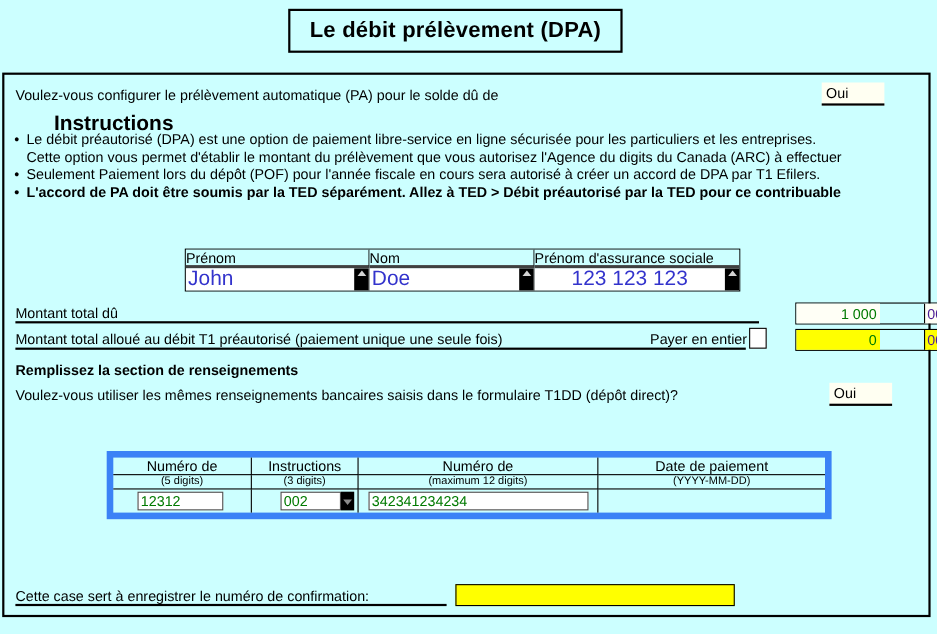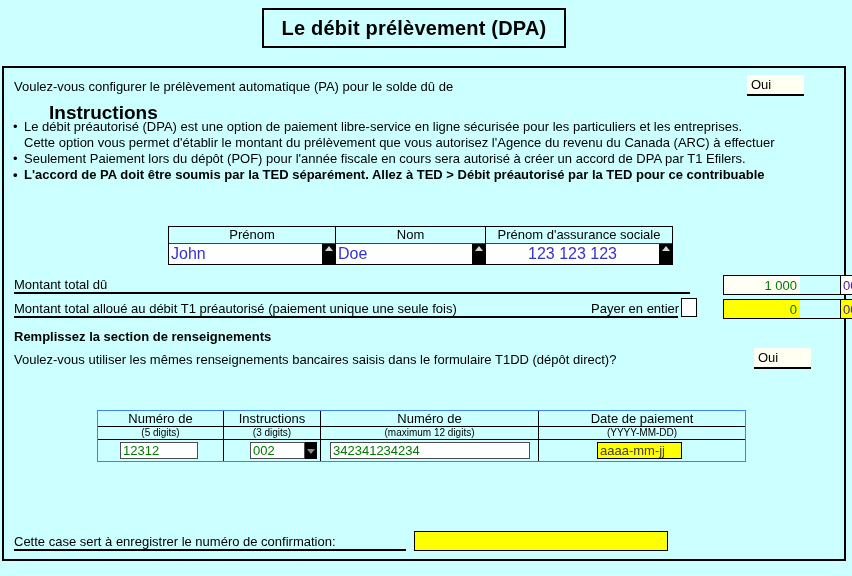--- a/index.html
+++ b/index.html
@@ -32,28 +32,28 @@
   .bl .blt { display:inline-block; width:11px; }
   .bl.cont { padding-left:11px; }
 
   
   .tp-table {
     position:absolute; left:168px; top:226px;
     display:grid; grid-template-columns:167px 150px 186px; grid-template-rows:17px 20px;
     border:1px solid #000;
   }
   .tp-h {
-    background:#CCFFFF; border-right:1px solid #000; border-bottom:1px solid #404040;
-    text-align:center; line-height:16px; font-size:13px; overflow:hidden; white-space:nowrap;
+    background:#CCFFFF; border-right:1px solid #000; border-bottom:3px solid #404040;
+    text-align:left; line-height:16px; font-size:13px; overflow:hidden; white-space:nowrap;
   }
   .tp-c { background:#FFFFFF; position:relative; border-right:1px solid #000; }
   .tp-h.last, .tp-c.last { border-right:none; }
   .tp-in {
     position:absolute; left:0; top:0; width:calc(100% - 13px); height:100%;
-    border:0; background:transparent; color:#3333CC; font-family:inherit; font-size:16px;
+    border:0; background:transparent; color:#3333CC; font-family:inherit; font-size:19px;
     padding:0 2px; outline:none;
   }
   .tp-in.center { text-align:center; }
 
   .spin-v { position:absolute; right:0; top:0; bottom:0; width:13px; background:#000; cursor:pointer; }
   .tri-up { width:0; height:0; border-left:4px solid transparent; border-right:4px solid transparent;
             border-bottom:5px solid #D4D4D4; margin:2px auto 0; }
   .tri-down { width:0; height:0; border-left:4px solid transparent; border-right:4px solid transparent;
               border-top:5px solid #8A8A8A; margin:7px auto 0; }
 
@@ -68,21 +68,21 @@
   .amount.yellow .amt-d, .amount.yellow .amt-c { background:#FFFF00; }
   .amt-spin { width:12px; background:#000; position:relative; cursor:pointer; }
 
   .checkbox { position:absolute; left:681px; top:298px; width:16px; height:19px;
               background:#fff; border:1.5px solid #000; cursor:pointer; }
 
   
   .bank-table {
     position:absolute; left:97px; top:410px;
     display:grid; grid-template-columns:126px 97px 218px 206px; grid-template-rows:16px 13px 21px;
-    border:1px solid #3b82f6;
+    border:6px solid #3b82f6;
   }
   .bk-h { border-right:1px solid #000; border-bottom:1px solid #000; text-align:center;
           line-height:15px; font-size:13px; white-space:nowrap; overflow:hidden; }
   .bk-s { border-right:1px solid #000; border-bottom:1px solid #000; text-align:center;
           line-height:12px; font-size:10px; white-space:nowrap; }
   .bk-c { position:relative; border-right:1px solid #000; }
   .bk-h.last, .bk-s.last, .bk-c.last { border-right:none; }
   .bk-in { position:absolute; top:2px; height:17px; border:1px solid #4D4D4D; background:#fff;
            color:#007A00; font-family:inherit; font-size:13px; padding:0 2px; outline:none; }
   .bk-dd { position:absolute; top:2px; width:12px; height:17px; background:#000; cursor:pointer; }
@@ -104,21 +104,21 @@
 <div class="lbl" style="left:14px; top:79px;">Voulez-vous configurer le prélèvement automatique (PA) pour le solde dû de</div>
 <div class="answer-box" style="left:747px; top:75px;">Oui</div>
 
 <div class="lbl bold" style="left:25px; top:102px; font-size:19px;margin-left:24px;">Instructions</div>
 
 <div class="bullets">
   <div class="bl">
     <span class="blt">•</span><span>Le débit préautorisé (DPA) est une option de paiement libre-service en ligne sécurisée pour les particuliers et les entreprises.</span>
   </div>
   <div class="bl cont">
-    <span>Cette option vous permet d'établir le montant du prélèvement que vous autorisez l'Agence du revenu du Canada (ARC) à effectuer</span>
+    <span>Cette option vous permet d'établir le montant du prélèvement que vous autorisez l'Agence du digits du Canada (ARC) à effectuer</span>
   </div>
   <div class="bl">
     <span class="blt">•</span><span>Seulement Paiement lors du dépôt (POF) pour l'année fiscale en cours sera autorisé à créer un accord de DPA par T1 Efilers.</span>
   </div>
   <div class="bl bold">
     <span class="blt">•</span><span>L'accord de PA doit être soumis par la TED séparément. Allez à TED &gt; Débit préautorisé par la TED pour ce contribuable</span>
   </div>
 </div>
 
 <div class="tp-table">
@@ -188,20 +188,17 @@
   </div>
   <div class="bk-c">
     <input class="bk-in" style="left: 26px; width: 55px;" value="002">
     <div class="bk-dd" style="left:81px;">
       <div class="tri-down"></div>
     </div>
   </div>
   <div class="bk-c">
     <input class="bk-in" style="left: 9px; width: 200px;" value="342341234234">
   </div>
-  <div class="bk-c last">
-    <input class="bk-in date" style="left: 58px; width: 85px;" value="aaaa-mm-jj">
-  </div>
 </div>
 
 <div class="lbl" style="left:14px; top:534px;">Cette case sert à enregistrer le numéro de confirmation:</div>
 <div class="hr" style="left:14px; top:549px; width:392px;"></div>
 <input class="conf-input" style="">
 
 </body></html>

